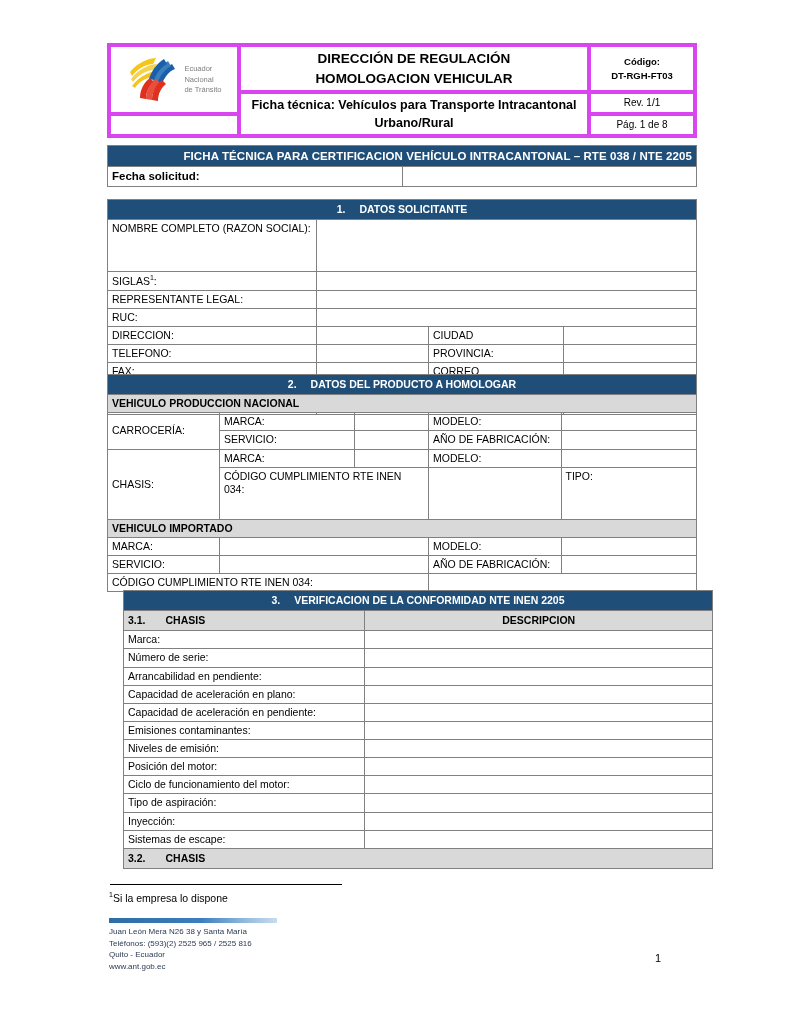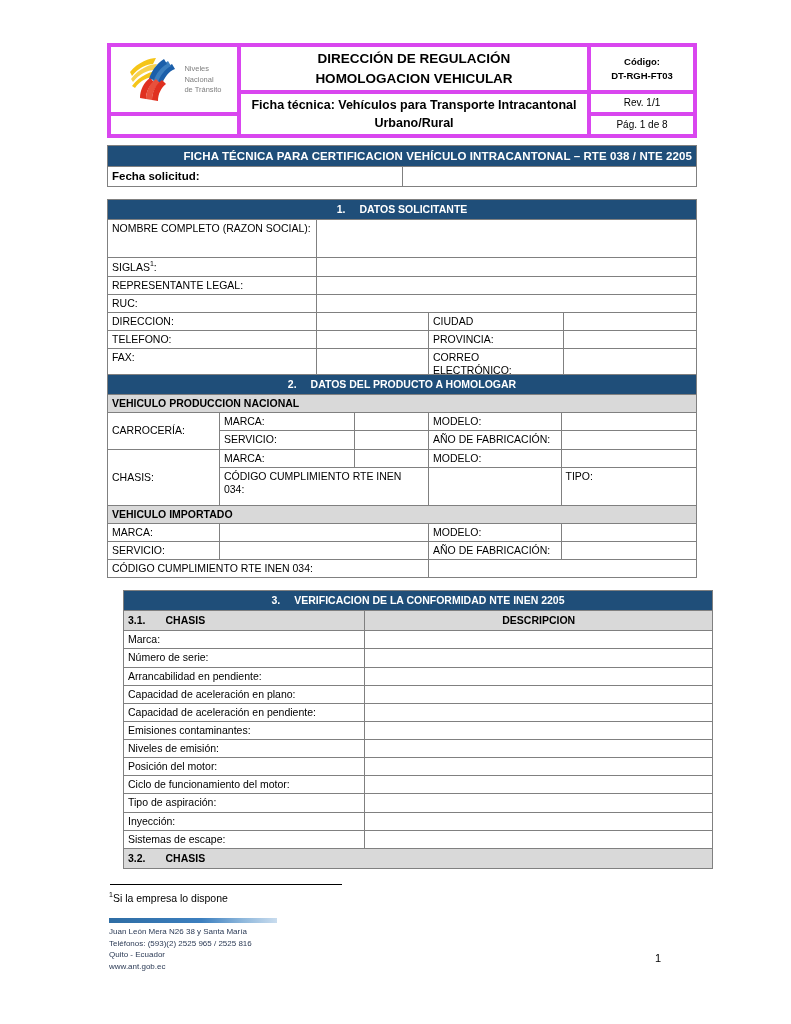--- a/index.html
+++ b/index.html
@@ -125,21 +125,21 @@
     background: #1F4E79;
     color: #ffffff;
     font-weight: bold;
     font-size: 10.5px;
     text-align: center;
     vertical-align: middle;
     padding: 3px 4px !important;
   }
   .sec-blue .num { margin-right: 14px; }
   .lbl { font-size: 10.5px; }
-  .tall2 { height: 38px; }
+  .tall2 { height: 52px; }
 
   
   .sec2-wrap {
     position: absolute;
     left: 107px; top: 374px;
     width: 590px;
   }
   .grey-head {
     background: #D9D9D9;
     font-weight: bold;
@@ -243,21 +243,21 @@
                 </g>
 
                 <g>
                   <path d="M14 46 C14 38, 18 30, 24 26 L28 30 C23 34, 20 40, 20 47 Z" fill="#E03020"></path>
                   <path d="M20 47 C20 39, 24 31, 30 27 L34 31 C29 35, 26 41, 26 48 Z" fill="#E8503C"></path>
                   <path d="M26 48 C26 40, 30 32, 36 28 L40 32 C35 36, 32 42, 32 49 Z" fill="#E03020"></path>
                 </g>
               </svg>
             </span>
             <span class="logo-text">
-              <div>Niveles</div>
+              <div>Ecuador</div>
               <div>Nacional</div>
               <div>de Tránsito</div>
             </span>
           </div>
         </td>
         <td class="hdr-title">
           <div>DIRECCIÓN DE REGULACIÓN</div>
           <div>HOMOLOGACION VEHICULAR</div>
         </td>
         <td class="hdr-code-cell hdr-code">

